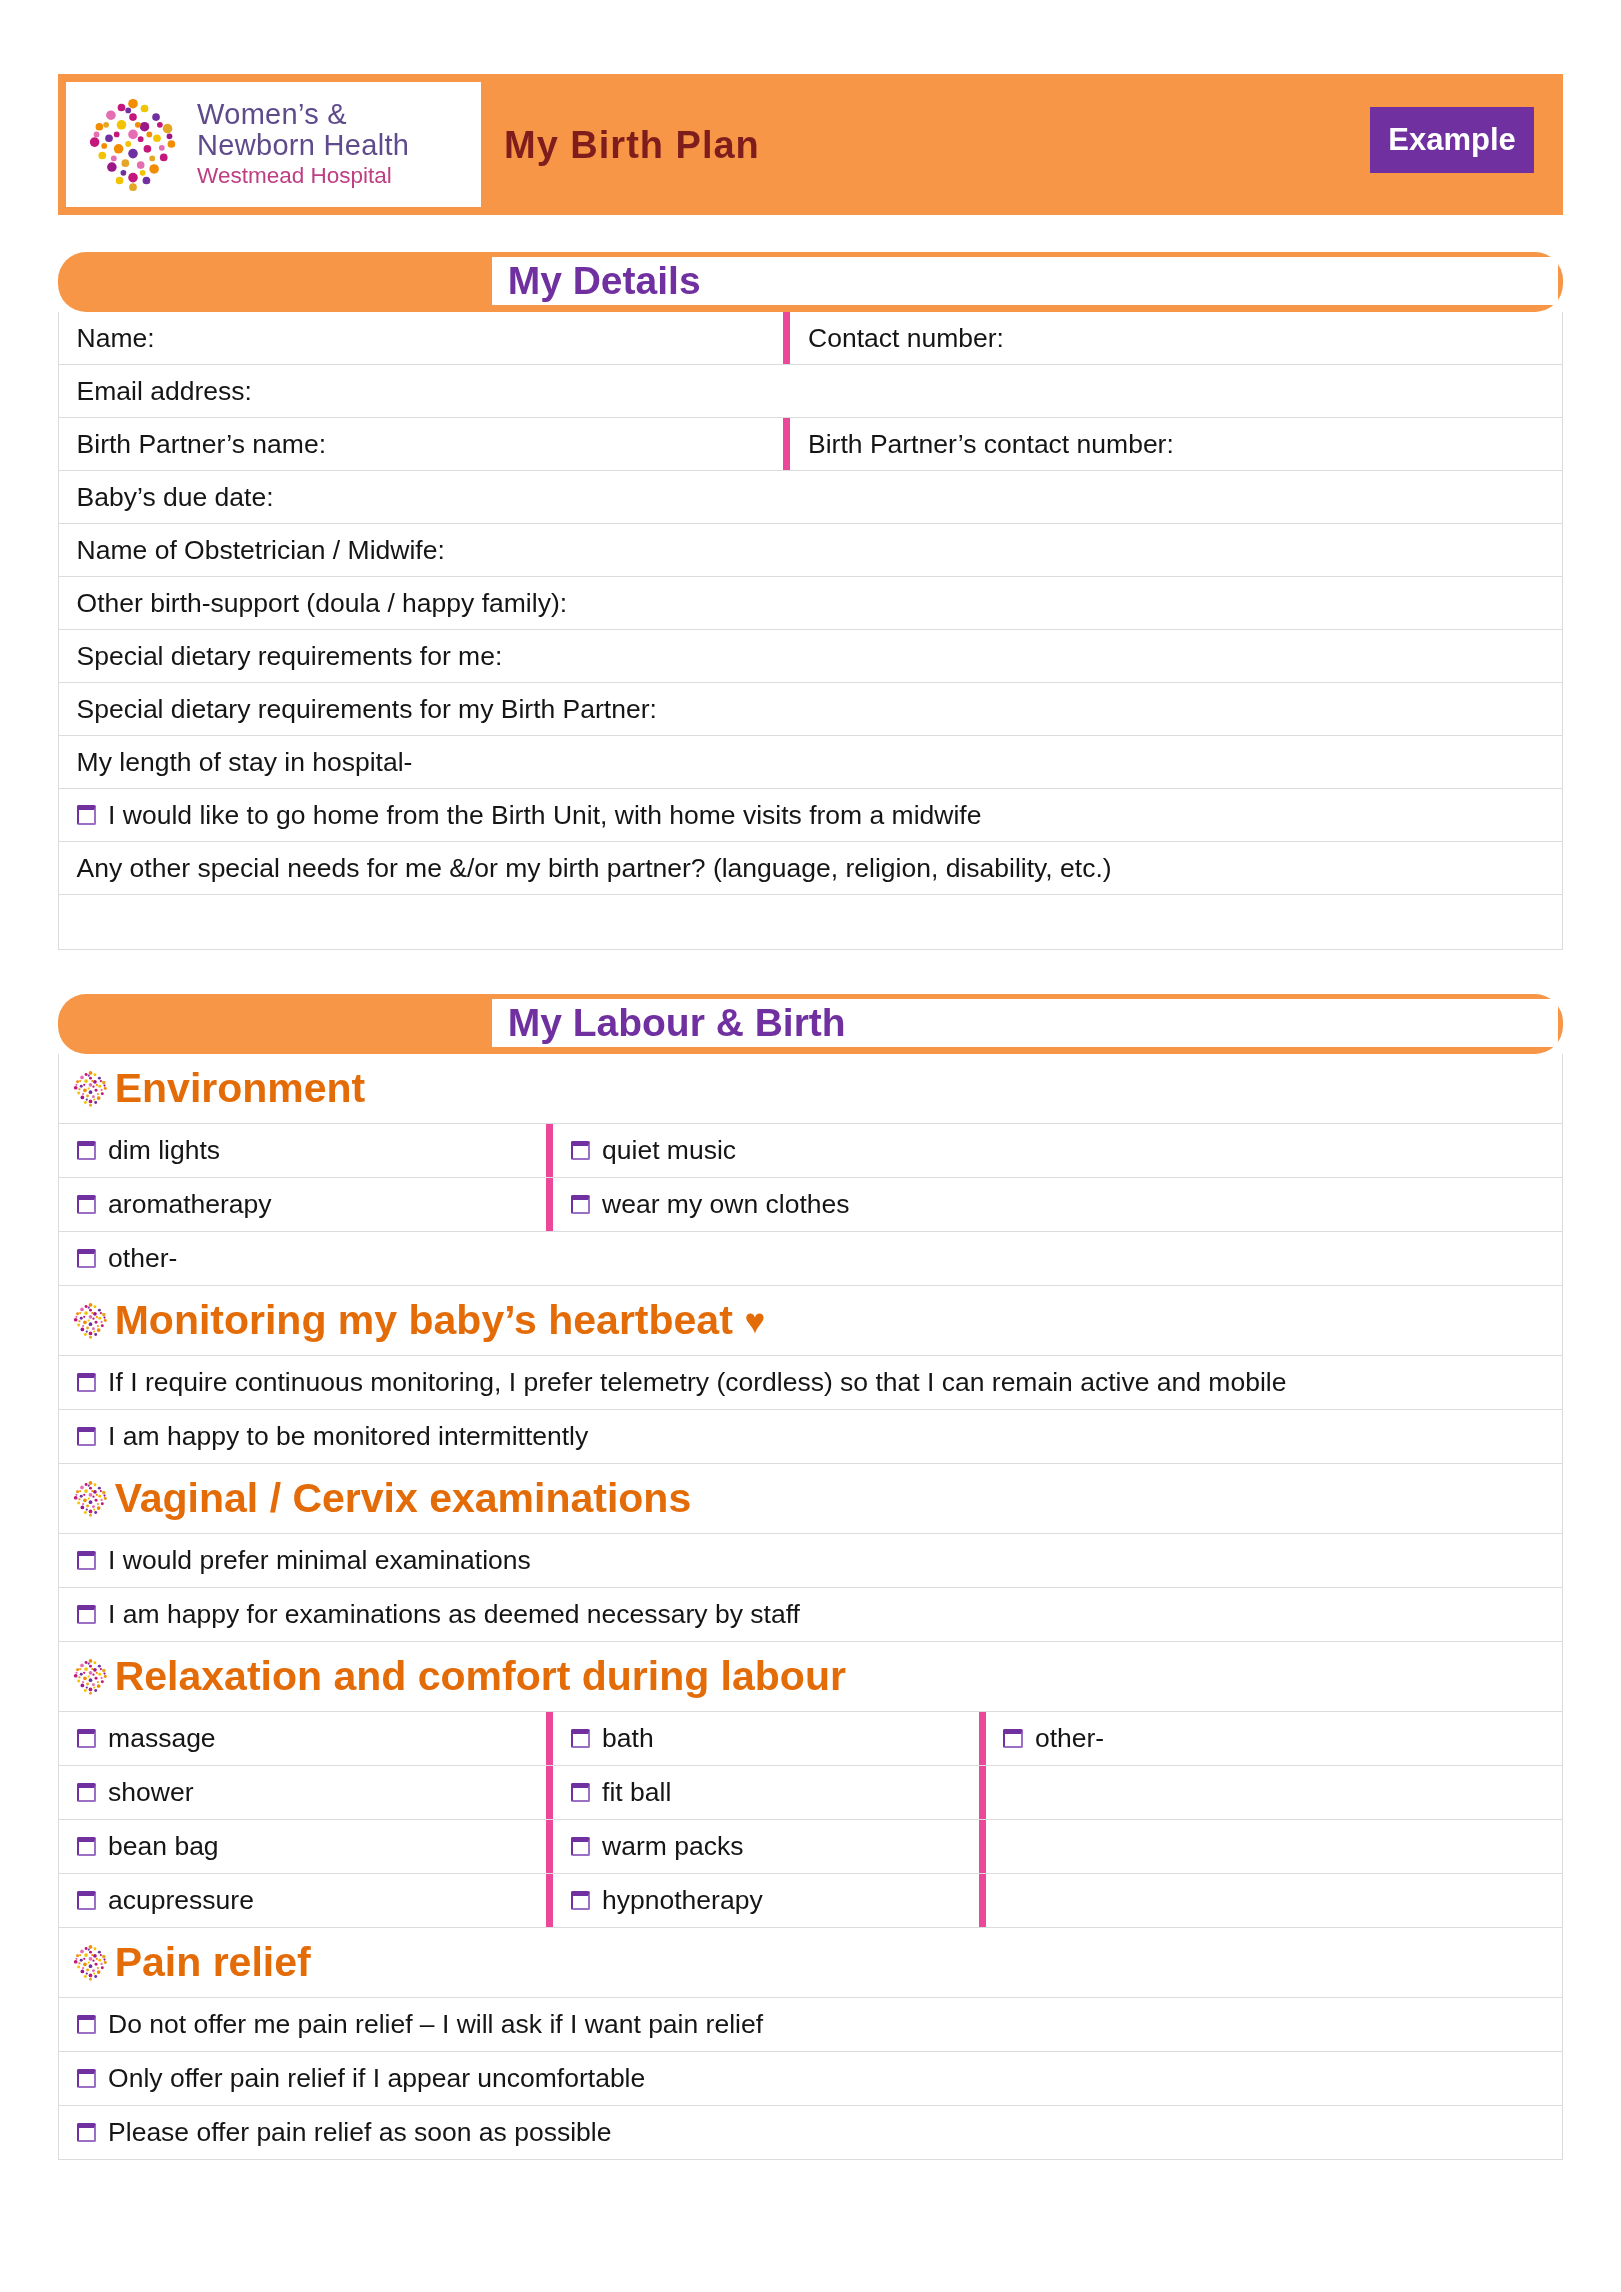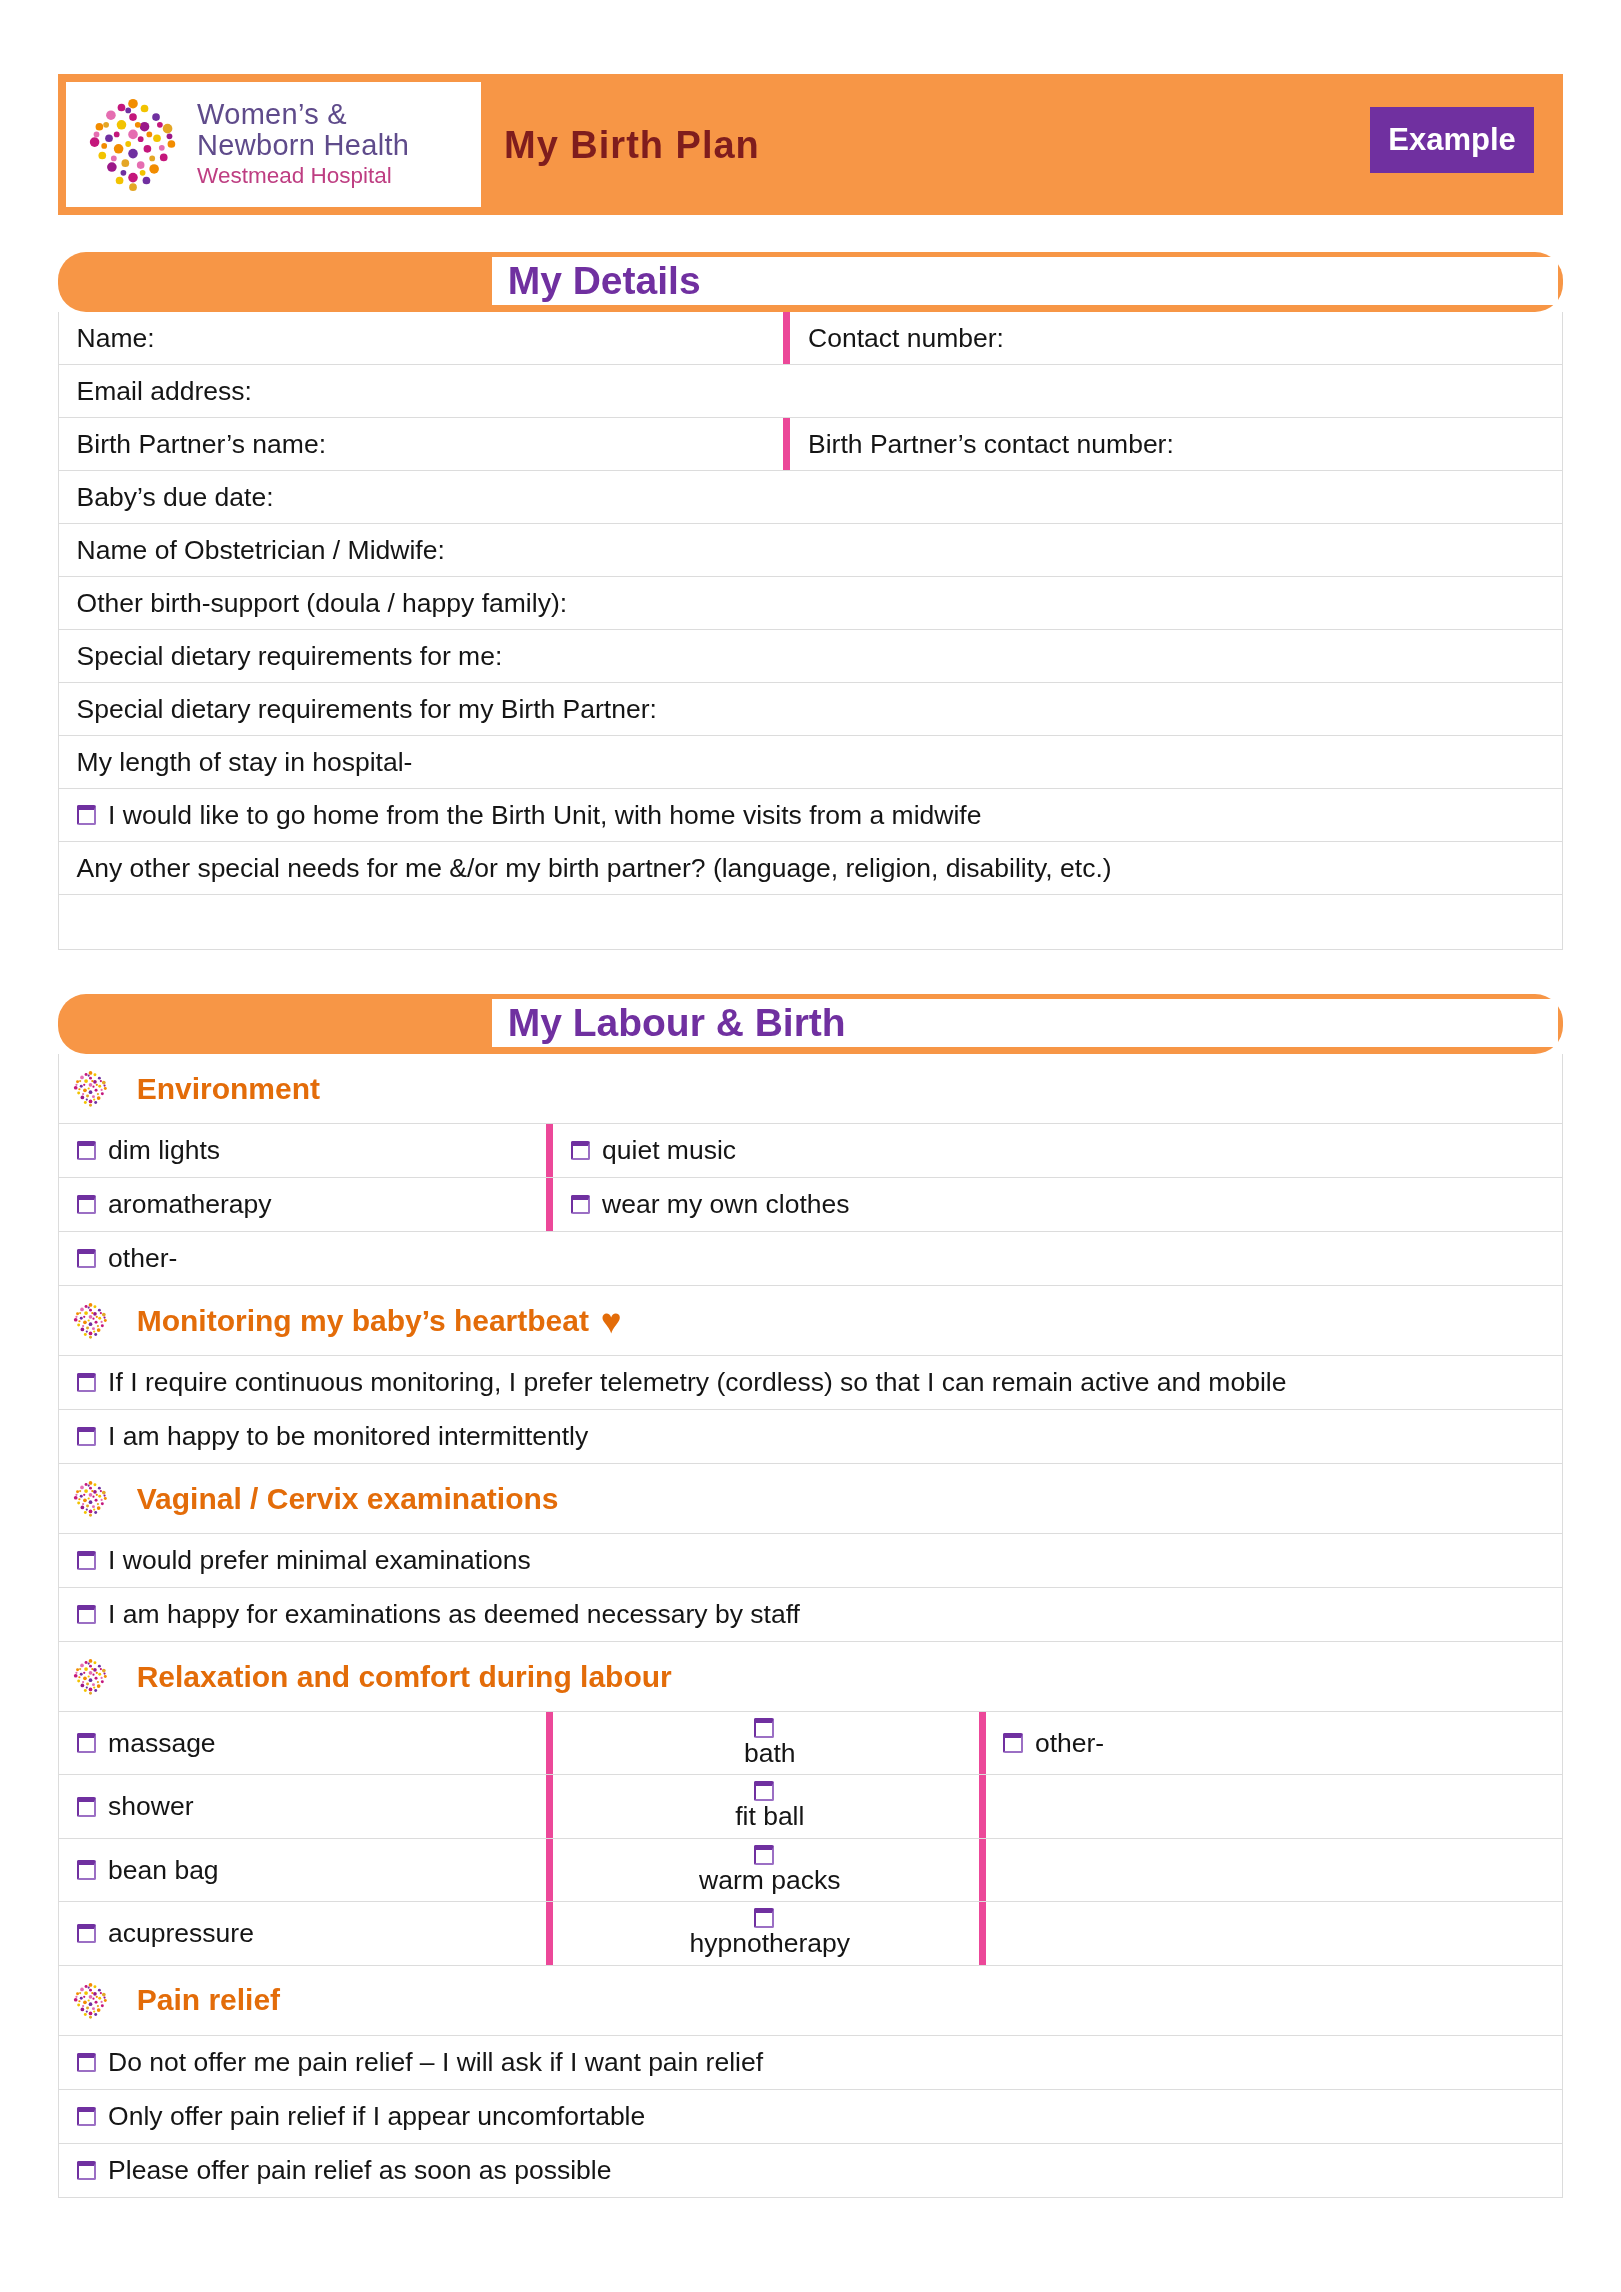--- a/index.html
+++ b/index.html
@@ -36,27 +36,27 @@
   .row.empty{min-height:54px;}
   .lab .row{min-height:53px;}
   .cell{display:flex;align-items:center;padding:5.9px 9.8px 5.9px 17.6px;box-sizing:border-box;}
   .cell + .cell{border-left:7px solid #ec4899;}
   .cell.full{width:100%;}
   .cell.c48{width:48.2%;}
   .cell.c52{width:51.8%;}
   .cell.c32{width:32.4%;}
   .cell.c68{width:67.6%;}
   .cell.r1{width:32.4%;}
-  .cell.r2{width:28.8%;flex-direction:column;}
+  .cell.r2{width:28.8%;}
   .cell.r3{width:38.8%;}
 
   
   .sec-head{display:flex;align-items:center;height:69px;border-bottom:1px solid #DCDCDC;padding-left:12.7px;}
   .sec-icon{width:37px;height:37px;flex:0 0 auto;}
-  .sec-title{color:#E36C09;font-size:30px;font-weight:bold;margin-left:28px;}
+  .sec-title{color:#E36C09;font-size:41px;font-weight:bold;margin-left:6px;}
   .heart{color:#E36C09;font-size:35px;margin-left:11.8px;line-height:1;}
 
   
   .cb{display:inline-block;width:15.7px;height:12.7px;background:#ffffff;border:2px solid #9B6FC4;
     border-top:5.9px solid #7030A0;border-left:2.9px solid #7030A0;border-radius:2px;
     margin-right:11.8px;flex:0 0 auto;}
 
   .gap-top{margin-top:44px;}
 </style>
 </head>

